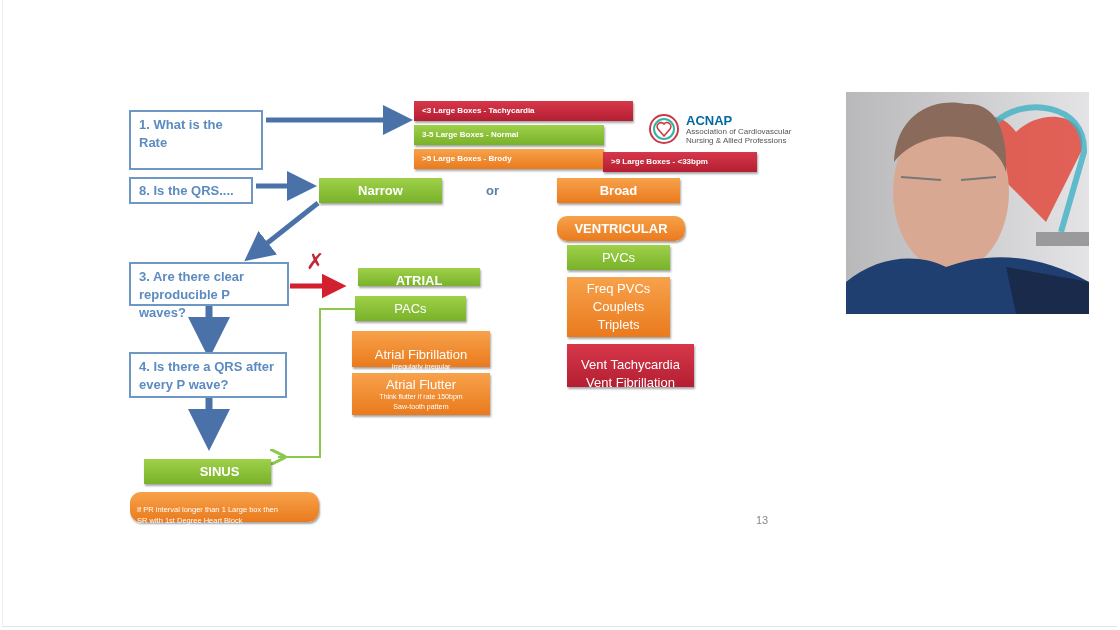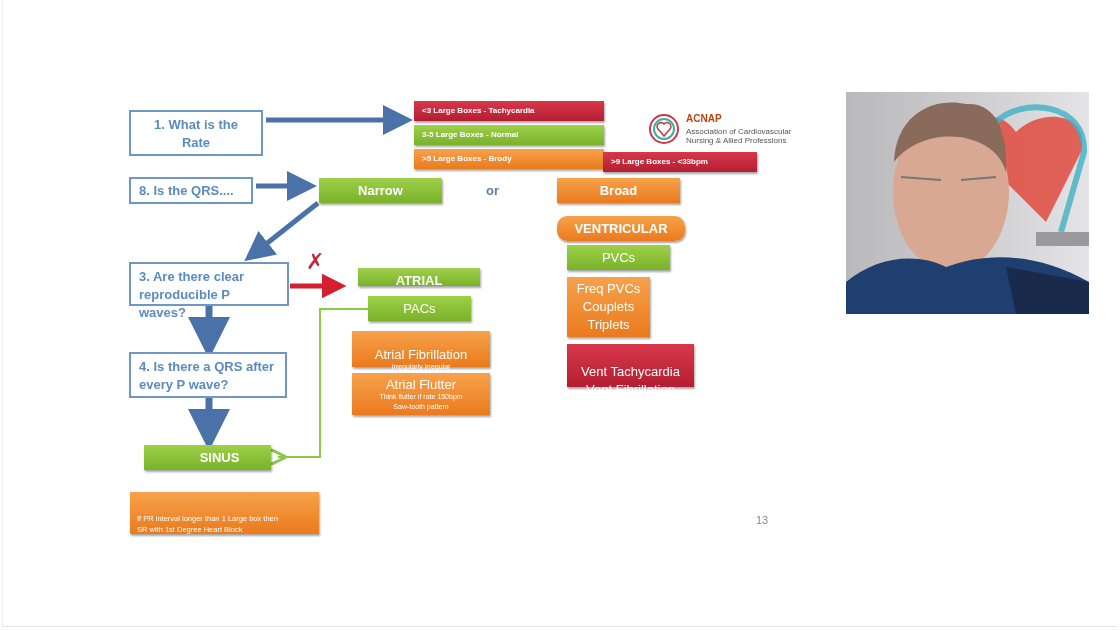--- a/index.html
+++ b/index.html
@@ -11,21 +11,21 @@
   .btn { position:absolute; color:#fff; text-align:center; box-sizing:border-box;
          box-shadow:1px 2px 2px rgba(0,0,0,0.35); font-weight:bold; }
   .green { background:linear-gradient(#9fd04a,#79b22a); }
   .orange { background:linear-gradient(#f7a24b,#ea7a1d); }
   .red { background:linear-gradient(#d7384a,#b41e32); }
   .rate { font-size:8px; text-align:left; padding-left:8px; line-height:20px; height:20px; }
   .big { font-size:13px; }
   .sub { font-size:7px; font-weight:normal; display:block; line-height:10px; }
   svg.ov { position:absolute; left:0; top:0; }
   .logo { position:absolute; left:648px; top:113px; }
-  .logo-title { position:absolute; left:686px; top:113px; font-size:10px; font-weight:bold; color:#c2410c; }
+  .logo-title { position:absolute; left:686px; top:113px; font-size:13px; font-weight:bold; color:#0369a1; }
   .logo-sub { position:absolute; left:686px; top:127px; font-size:8px; line-height:9px; color:#555; width:130px; }
   .or { position:absolute; left:486px; top:183px; color:#5b7fa6; font-weight:bold; font-size:13px; }
   .page-num { position:absolute; left:756px; top:514px; color:#888; font-size:11px; }
   .video { position:absolute; left:846px; top:92px; width:243px; height:222px; overflow:hidden;
            background:linear-gradient(90deg,#b9b9bb 0%,#cfcfd1 55%,#e4e4e6 100%); }
 </style>
 </head>
 <body>
 
 <div class="frame"></div>
@@ -44,70 +44,70 @@
   </defs>
   <line x1="266" y1="120" x2="398" y2="120" stroke="#4a72a8" stroke-width="5" marker-end="url(#ab)"></line>
   <line x1="256" y1="186" x2="302" y2="186" stroke="#4a72a8" stroke-width="5" marker-end="url(#ab)"></line>
   <line x1="318" y1="203" x2="256" y2="252" stroke="#4a72a8" stroke-width="5" marker-end="url(#ab)"></line>
   <line x1="290" y1="286" x2="334" y2="286" stroke="#d41f2f" stroke-width="5" marker-end="url(#ar)"></line>
   <line x1="209" y1="306" x2="209" y2="338" stroke="#4a72a8" stroke-width="7" marker-end="url(#ab)"></line>
   <line x1="209" y1="398" x2="209" y2="430" stroke="#4a72a8" stroke-width="7" marker-end="url(#ab)"></line>
   <polyline points="368,309 320,309 320,457 278,457" fill="none" stroke="#8cc84b" stroke-width="2" marker-end="url(#ag)"></polyline>
 </svg>
 
-<div class="q" style="left:129px;top:110px;width:134px;height:46px;text-align:center;">1. What is the Rate</div>
+<div class="q" style="left:129px;top:110px;width:134px;height:60px;">1. What is the Rate</div>
 <div class="q" style="left:129px;top:177px;width:124px;height:27px;padding-top:3px;">8. Is the QRS....</div>
 <div class="q" style="left:129px;top:262px;width:160px;height:44px;">3. Are there clear reproducible P waves?</div>
 <div class="q" style="left:129px;top:352px;width:158px;height:46px;">4. Is there a QRS after every P wave?</div>
 
-<div class="btn red rate" style="left:414px;top:101px;width:190px;">&lt;3 Large Boxes - Tachycardia</div>
+<div class="btn red rate" style="left:414px;top:101px;width:219px;">&lt;3 Large Boxes - Tachycardia</div>
 <div class="btn green rate" style="left:414px;top:125px;width:190px;">3-5 Large Boxes - Normal</div>
 <div class="btn orange rate" style="left:414px;top:149px;width:190px;">&gt;5 Large Boxes - Brody</div>
 <div class="btn red rate" style="left:603px;top:152px;width:154px;">&gt;9 Large Boxes - &lt;33bpm</div>
 
 <svg class="logo" width="32" height="32">
   <circle cx="16" cy="16" r="14" fill="none" stroke="#c93a4a" stroke-width="2"></circle>
   <circle cx="16" cy="16" r="10" fill="none" stroke="#38b3a1" stroke-width="2"></circle>
   <path d="M16,23 L10,16 A3.5,3.5 0 0 1 16,11 A3.5,3.5 0 0 1 22,16 Z" fill="none" stroke="#c93a4a" stroke-width="1.6"></path>
 </svg>
 <div class="logo-title">ACNAP</div>
 <div class="logo-sub">Association of Cardiovascular Nursing &amp; Allied Professions</div>
 
 <div class="btn green big" style="left:319px;top:178px;width:123px;height:25px;line-height:25px;">Narrow</div>
 <div class="or">or</div>
 <div class="btn orange big" style="left:557px;top:178px;width:123px;height:25px;line-height:25px;">Broad</div>
 
 <div style="position:absolute;left:306px;top:249px;color:#c0283a;font-size:22px;font-weight:bold;">✗</div>
 
 <div class="btn green big" style="left:358px;top:268px;width:122px;height:18px;line-height:25px;">ATRIAL</div>
-<div class="btn green big" style="left:368px;top:296px;width:103px;height:25px;line-height:25px;font-weight:normal;">PACs</div>
+<div class="btn green big" style="left:355px;top:296px;width:111px;height:25px;line-height:25px;font-weight:normal;">PACs</div>
 <div class="btn orange big" style="left:352px;top:331px;width:138px;height:36px;padding-top:16px;font-weight:normal;">
   <span>Atrial Fibrillation</span>
   <span class="sub">Irregularly irregular</span>
 </div>
 <div class="btn orange big" style="left:352px;top:373px;width:138px;height:42px;padding-top:4px;font-weight:normal;">
   <span>Atrial Flutter</span>
   <span class="sub">Think flutter if rate 150bpm</span>
   <span class="sub">Saw-tooth pattern</span>
 </div>
 
 <div class="btn orange big" style="left:557px;top:216px;width:128px;height:25px;line-height:25px;border-radius:10px;">VENTRICULAR</div>
 <div class="btn green big" style="left:567px;top:245px;width:103px;height:25px;line-height:25px;font-weight:normal;">PVCs</div>
-<div class="btn orange big" style="left:567px;top:277px;width:83px;height:60px;padding-top:3px;line-height:18px;font-weight:normal;">
+<div class="btn orange big" style="left:567px;top:277px;width:103px;height:60px;padding-top:3px;line-height:18px;font-weight:normal;">
   <div>Freq PVCs</div>
   <div>Couplets</div>
   <div>Triplets</div>
 </div>
-<div class="btn red big" style="left:567px;top:344px;width:127px;height:43px;padding-top:19px;line-height:18px;font-weight:normal;">
+<div class="btn red big" style="left:567px;top:344px;width:127px;height:43px;padding-top:12px;line-height:18px;font-weight:normal;">
   <div>Vent Tachycardia</div>
   <div>Vent Fibrillation</div>
 </div>
 
-<div class="btn green big" style="left:144px;top:445px;width:127px;height:25px;line-height:25px;padding-left:24px;">SINUS</div>
-<div class="btn orange" style="left:130px;top:492px;width:189px;height:30px;text-align:left;padding:21px 7px;font-size:7.5px;font-weight:normal;line-height:11px;">
+<div class="btn green big" style="left:144px;top:459px;width:127px;height:25px;line-height:25px;padding-left:24px;">SINUS</div>
+<div class="btn orange" style="left:130px;top:492px;width:189px;height:30px;text-align:left;padding:12px 7px;font-size:7.5px;font-weight:normal;line-height:11px;border-radius:11px;">
   <div>If PR interval longer than 1 Large box then</div>
   <div>SR with 1st Degree Heart Block</div>
 </div>
 
 <div class="page-num">13</div>
 
 <div class="video">
   <svg width="243" height="222">
     <path d="M170,40 C150,10 105,25 140,70 L200,130 L235,60 C245,20 195,15 170,40 Z" fill="#e04a3e" opacity="0.85"></path>
     <path d="M150,30 C175,5 240,10 238,60 L215,140" fill="none" stroke="#3fb0c4" stroke-width="6" opacity="0.8"></path>

